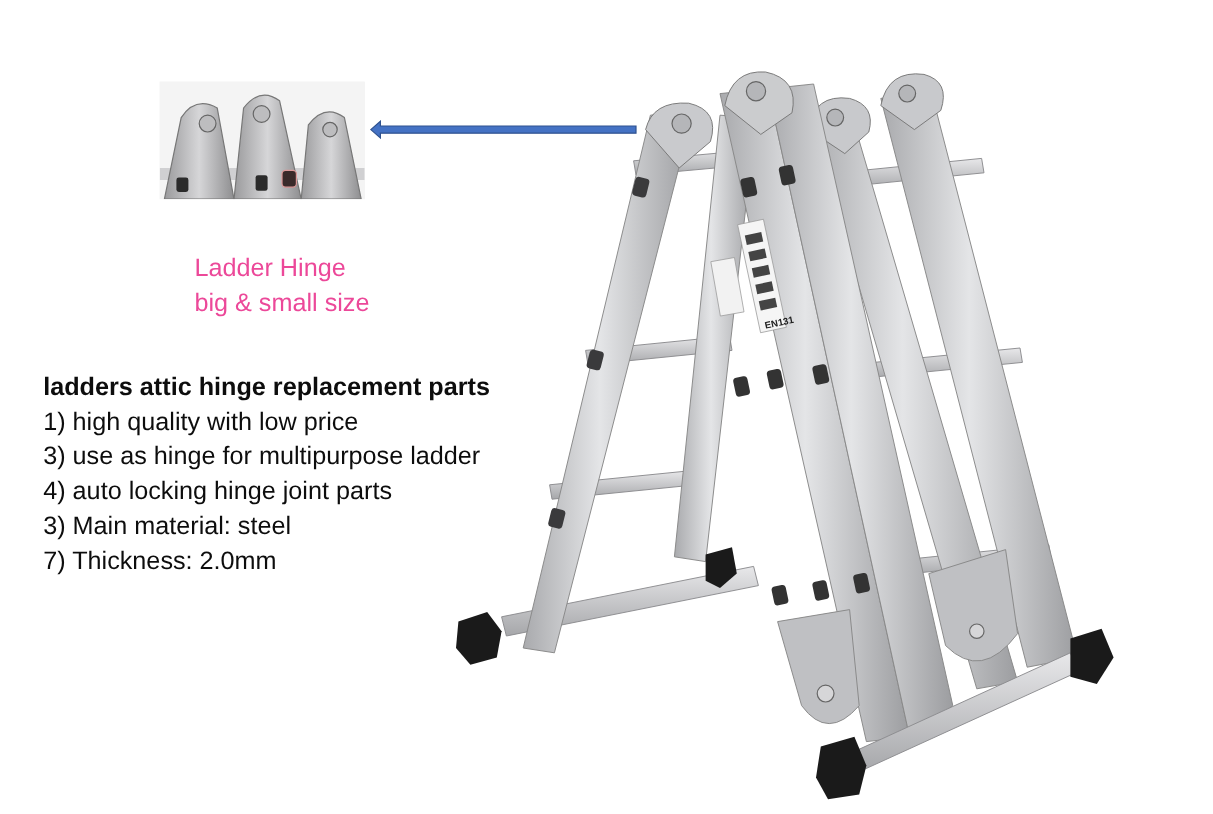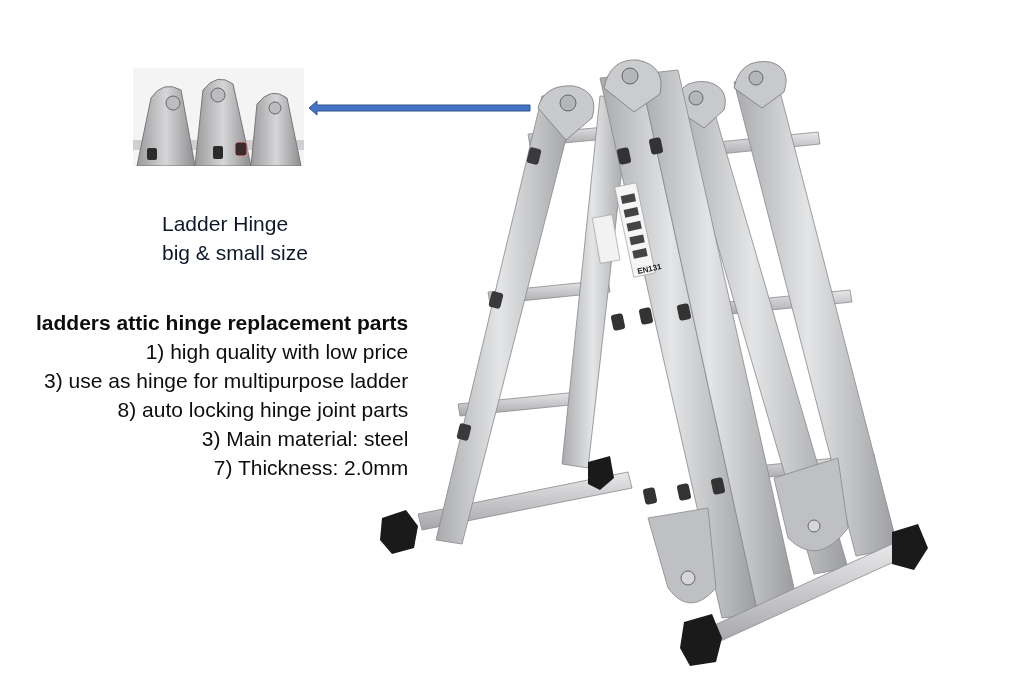--- a/index.html
+++ b/index.html
@@ -1,23 +1,23 @@
 <!DOCTYPE html>
 <html><head>
   <meta charset="utf-8">
   <style>
     html, body { margin: 0; padding: 0; background: #ffffff; }
     body { width: 1011px; height: 678px; position: relative; overflow: hidden; font-family: "Liberation Sans", sans-serif; color: #111; }
     .thumb { position: absolute; left: 133px; top: 68px; width: 171px; height: 98px; overflow: hidden; background: #f2f2f2; }
     .arrow { position: absolute; left: 308px; top: 100px; width: 224px; height: 16px; }
-    .caption { position: absolute; left: 162px; top: 209px; font-size: 21px; line-height: 29px; color: #0f172a; }
+    .caption { position: absolute; left: 162px; top: 209px; font-size: 21px; line-height: 29px; color: #ec4899; }
     .caption div { white-space: nowrap; }
     .specs { position: absolute; left: 36px; top: 308px; font-size: 21px; line-height: 29px; color: #0d0d0d; }
     .specs .bold { font-weight: bold; white-space: nowrap; }
-    .specs .item { white-space: nowrap; text-align: right; }
+    .specs .item { white-space: nowrap; }
     .ladder { position: absolute; left: 378px; top: 48px; width: 560px; height: 620px; }
   </style>
 </head>
 <body>
 
 <div class="thumb">
   <svg width="171" height="98" viewBox="0 0 171 98">
     <defs>
       <linearGradient id="tg" x1="0" x2="1">
         <stop offset="0" stop-color="#9a9a9c"></stop>
@@ -48,21 +48,21 @@
 
 <div class="caption">
   <div>Ladder Hinge</div>
   <div>big &amp; small size</div>
 </div>
 
 <div class="specs">
   <div class="bold">ladders attic hinge replacement parts</div>
   <div class="item">1) high quality with low price</div>
   <div class="item">3) use as hinge for multipurpose ladder</div>
-  <div class="item">8) auto locking hinge joint parts</div>
+  <div class="item">4) auto locking hinge joint parts</div>
   <div class="item">3) Main material: steel</div>
   <div class="item">7) Thickness: 2.0mm</div>
 </div>
 
 <svg class="ladder" viewBox="0 0 560 620">
   <defs>
     <linearGradient id="rail" x1="0" x2="1">
       <stop offset="0" stop-color="#a9aaad"></stop>
       <stop offset="0.45" stop-color="#e4e5e7"></stop>
       <stop offset="1" stop-color="#9c9da0"></stop>

